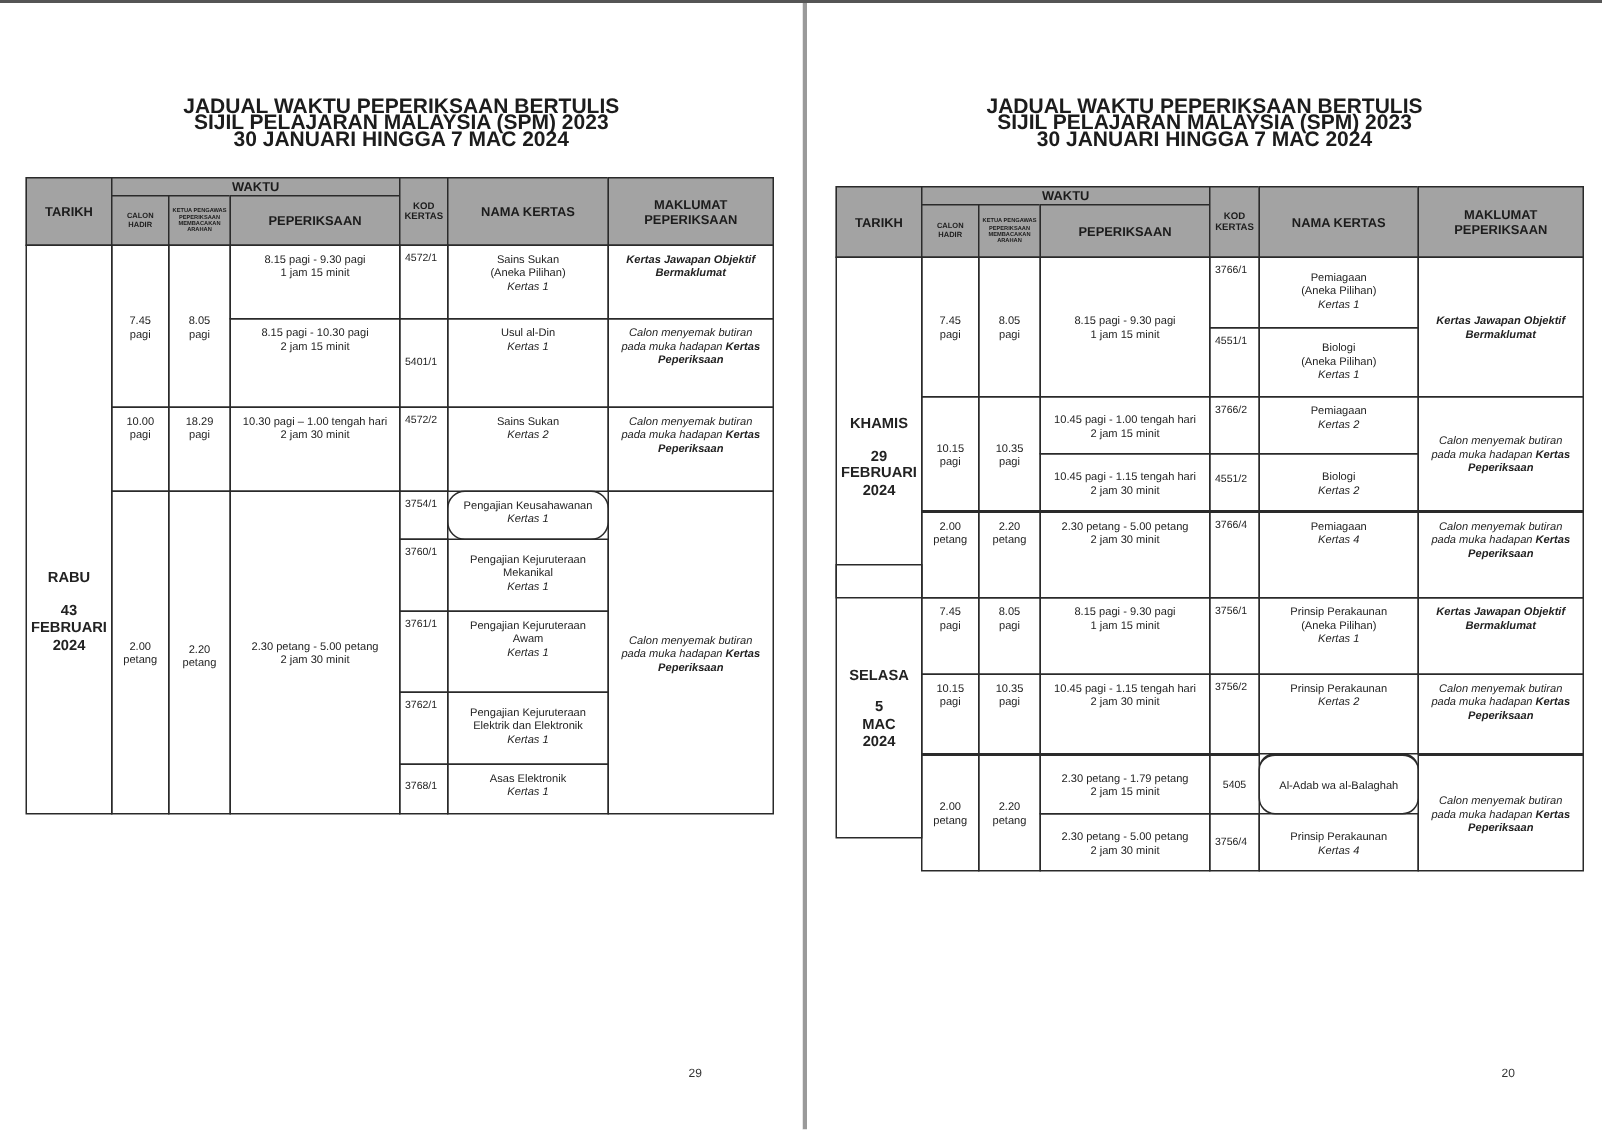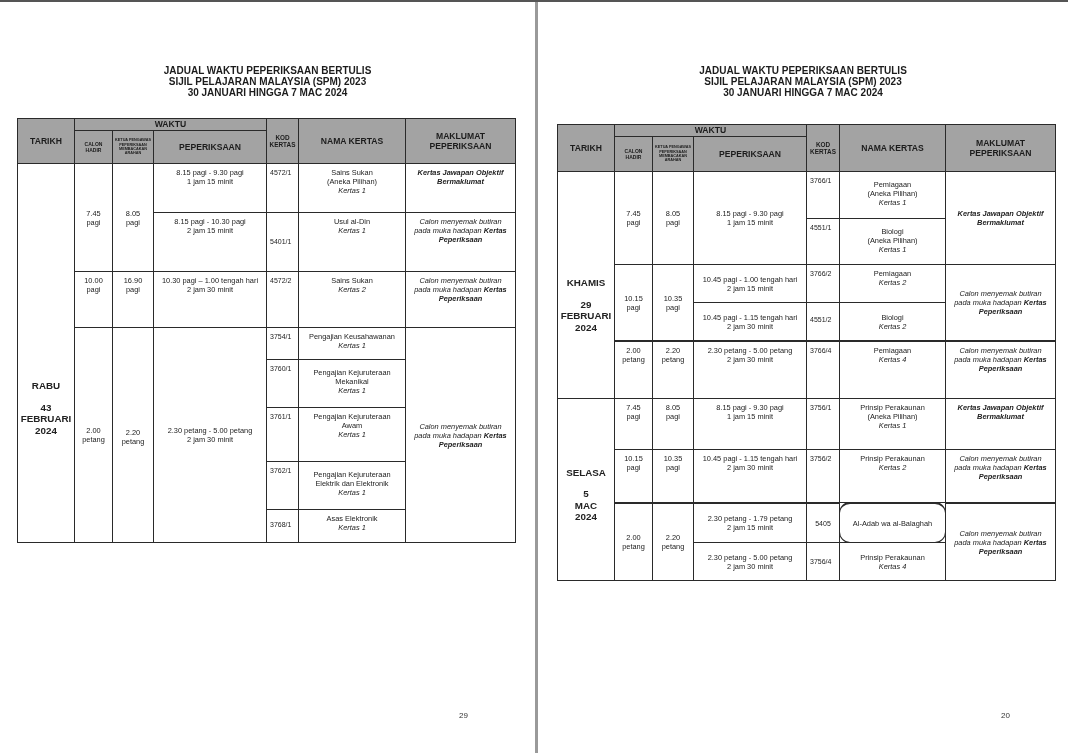--- a/index.html
+++ b/index.html
@@ -3,21 +3,21 @@
 <meta charset="utf-8">
 <style>
   html, body { margin:0; padding:0; }
   body { width:1068px; height:753px; position:relative; background:#ffffff; overflow:hidden;
          font-family:"Liberation Sans", sans-serif; color:#222; }
   .topbar { position:absolute; left:0; top:0; width:1068px; height:2px; background:#555; }
   .page { position:absolute; top:2px; height:751px; background:#fff; }
   #page-left { left:0; width:535px; }
   #page-right { left:538px; width:530px; }
   .divider { position:absolute; left:535px; top:2px; width:3px; height:751px; background:#9a9a9a; }
-  .title { position:absolute; width:100%; text-align:center; font-weight:bold; font-size:10px; line-height:11px; color:#1c1c1c; }
+  .title { position:absolute; width:100%; text-align:center; font-weight:bold; font-size:14px; line-height:11px; color:#1c1c1c; }
   .title div { white-space:nowrap; }
   .pagenum { position:absolute; font-size:8px; color:#333; }
   .cell { position:absolute; box-sizing:border-box; border:1px solid #2a2a2a; font-size:7.4px; line-height:9px; text-align:center; padding-top:4px; overflow:hidden; }
   .hdr { background:#a3a3a3; font-weight:bold; color:#1c1c1c; display:flex; align-items:center; justify-content:center; padding-top:0; }
   .hdr.big { font-size:8.6px; line-height:10px; }
   .hdr.tiny { font-size:3.8px; line-height:4.4px; }
   .hdr.small { font-size:5px; line-height:6px; }
   .hdr.kod { font-size:6.4px; line-height:7.5px; }
   .hdr.waktu { align-items:flex-start; padding-top:0; font-size:8.6px; line-height:10px; }
   .kod-cell { text-align:left; padding-left:3px; font-size:7px; }
@@ -99,21 +99,21 @@
       <div class="it">Calon menyemak butiran</div>
       <div><span class="it">pada muka hadapan</span> <span class="bi">Kertas</span></div>
       <div class="bi">Peperiksaan</div>
     </div>
 
     <div class="cell" style="left:74px;top:269px;width:39px;height:57px;">
       <div>10.00</div>
       <div>pagi</div>
     </div>
     <div class="cell" style="left:112px;top:269px;width:42px;height:57px;">
-      <div>16.90</div>
+      <div>18.29</div>
       <div>pagi</div>
     </div>
     <div class="cell" style="left:153px;top:269px;width:114px;height:57px;">
       <div style="white-space:nowrap;">10.30 pagi – 1.00 tengah hari</div>
       <div>2 jam 30 minit</div>
     </div>
     <div class="cell kod-cell" style="left:266px;top:269px;width:33px;height:57px;">4572/2</div>
     <div class="cell" style="left:298px;top:269px;width:108px;height:57px;">
       <div>Sains Sukan</div>
       <div class="it">Kertas 2</div>
@@ -131,21 +131,21 @@
     <div class="cell vmid" style="left:112px;top:325px;width:42px;height:216px;padding-top:4px;">
       <span>2.20</span>
       <span>petang</span>
     </div>
     <div class="cell vmid" style="left:153px;top:325px;width:114px;height:216px;">
       <span>2.30 petang - 5.00 petang</span>
       <span>2 jam 30 minit</span>
     </div>
 
     <div class="cell kod-cell" style="left:266px;top:325px;width:33px;height:33px;">3754/1</div>
-    <div class="cell" style="left:298px;top:325px;width:108px;height:33px;">
+    <div class="cell" style="left:298px;top:325px;width:108px;height:33px;border-radius:12px;">
       <div>Pengajian Keusahawanan</div>
       <div class="it">Kertas 1</div>
     </div>
 
     <div class="cell kod-cell" style="left:266px;top:357px;width:33px;height:49px;">3760/1</div>
     <div class="cell" style="left:298px;top:357px;width:108px;height:49px;padding-top:8px;">
       <div>Pengajian Kejuruteraan</div>
       <div>Mekanikal</div>
       <div class="it">Kertas 1</div>
     </div>
@@ -284,21 +284,21 @@
     <div class="cell thick-top" style="left:301px;top:338px;width:107px;height:59px;">
       <div>Pemiagaan</div>
       <div class="it">Kertas 4</div>
     </div>
     <div class="cell maklumat thick-top" style="left:407px;top:338px;width:111px;height:59px;">
       <div class="it">Calon menyemak butiran</div>
       <div><span class="it">pada muka hadapan</span> <span class="bi">Kertas</span></div>
       <div class="bi">Peperiksaan</div>
     </div>
 
-    <div class="cell date" style="left:19px;top:396px;width:58px;height:183px;">
+    <div class="cell date" style="left:19px;top:374px;width:58px;height:183px;">
       <div style="height:10px;"></div>
       <span>SELASA</span>
       <div class="gap"></div>
       <span>5</span>
       <span>MAC</span>
       <span>2024</span>
     </div>
 
     <div class="cell" style="left:76px;top:396px;width:39px;height:52px;">
       <div>7.45</div>

